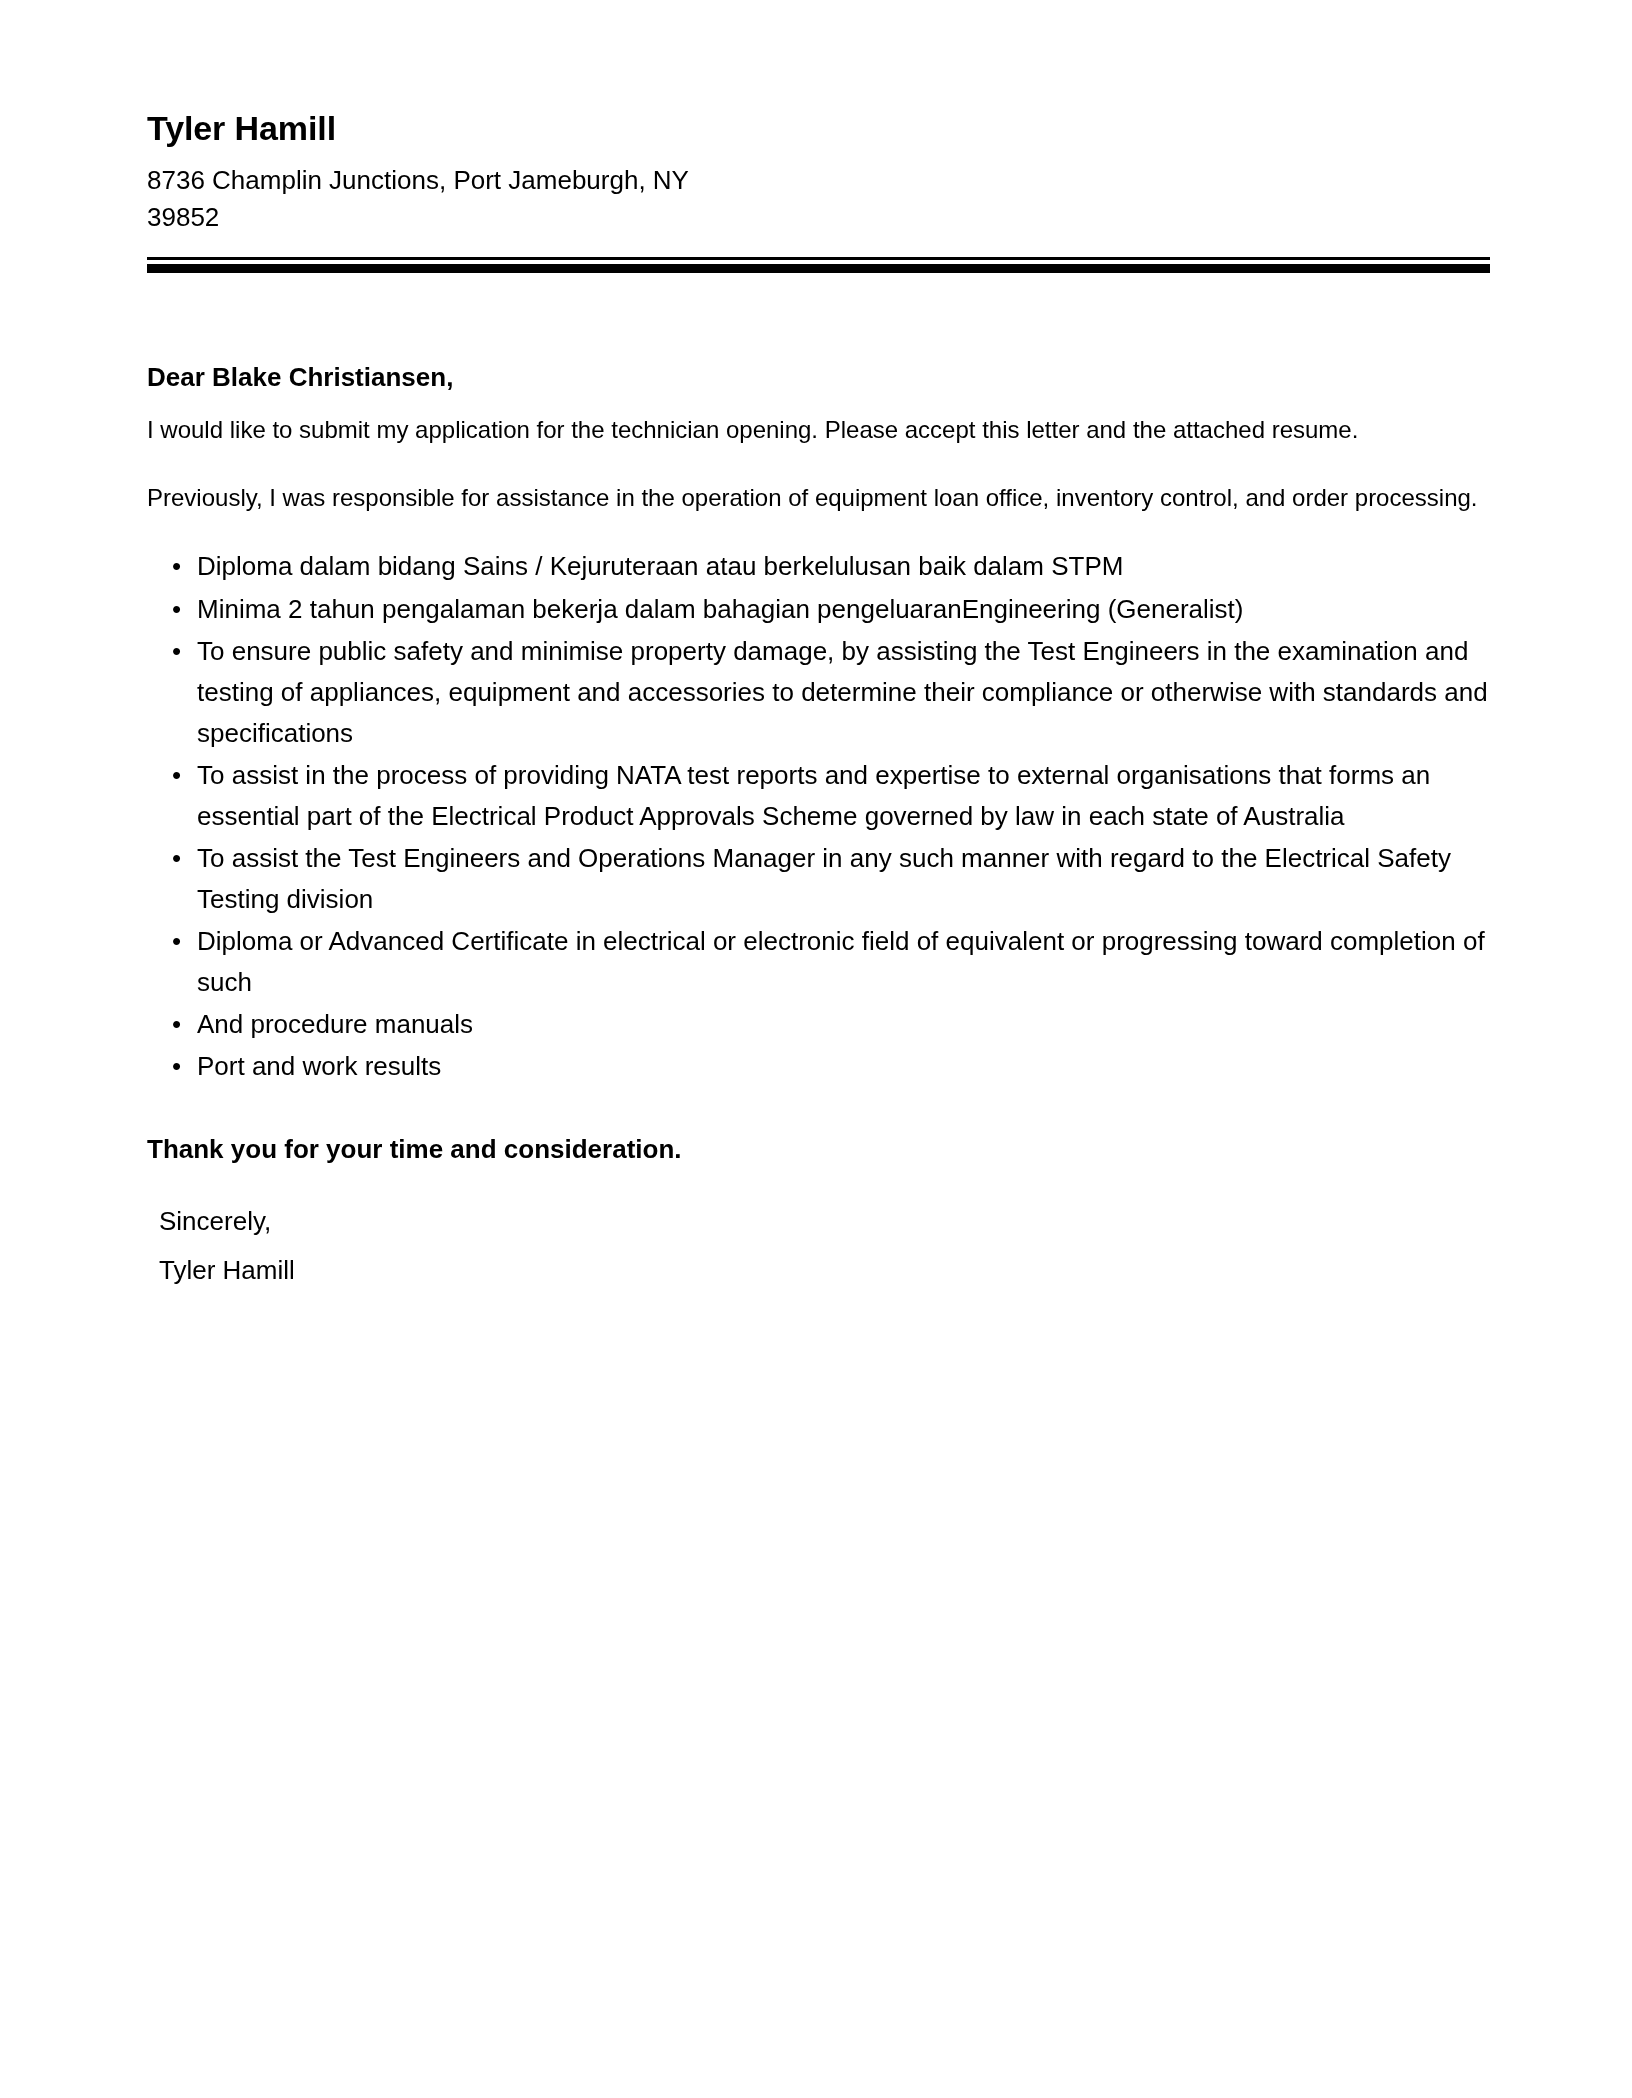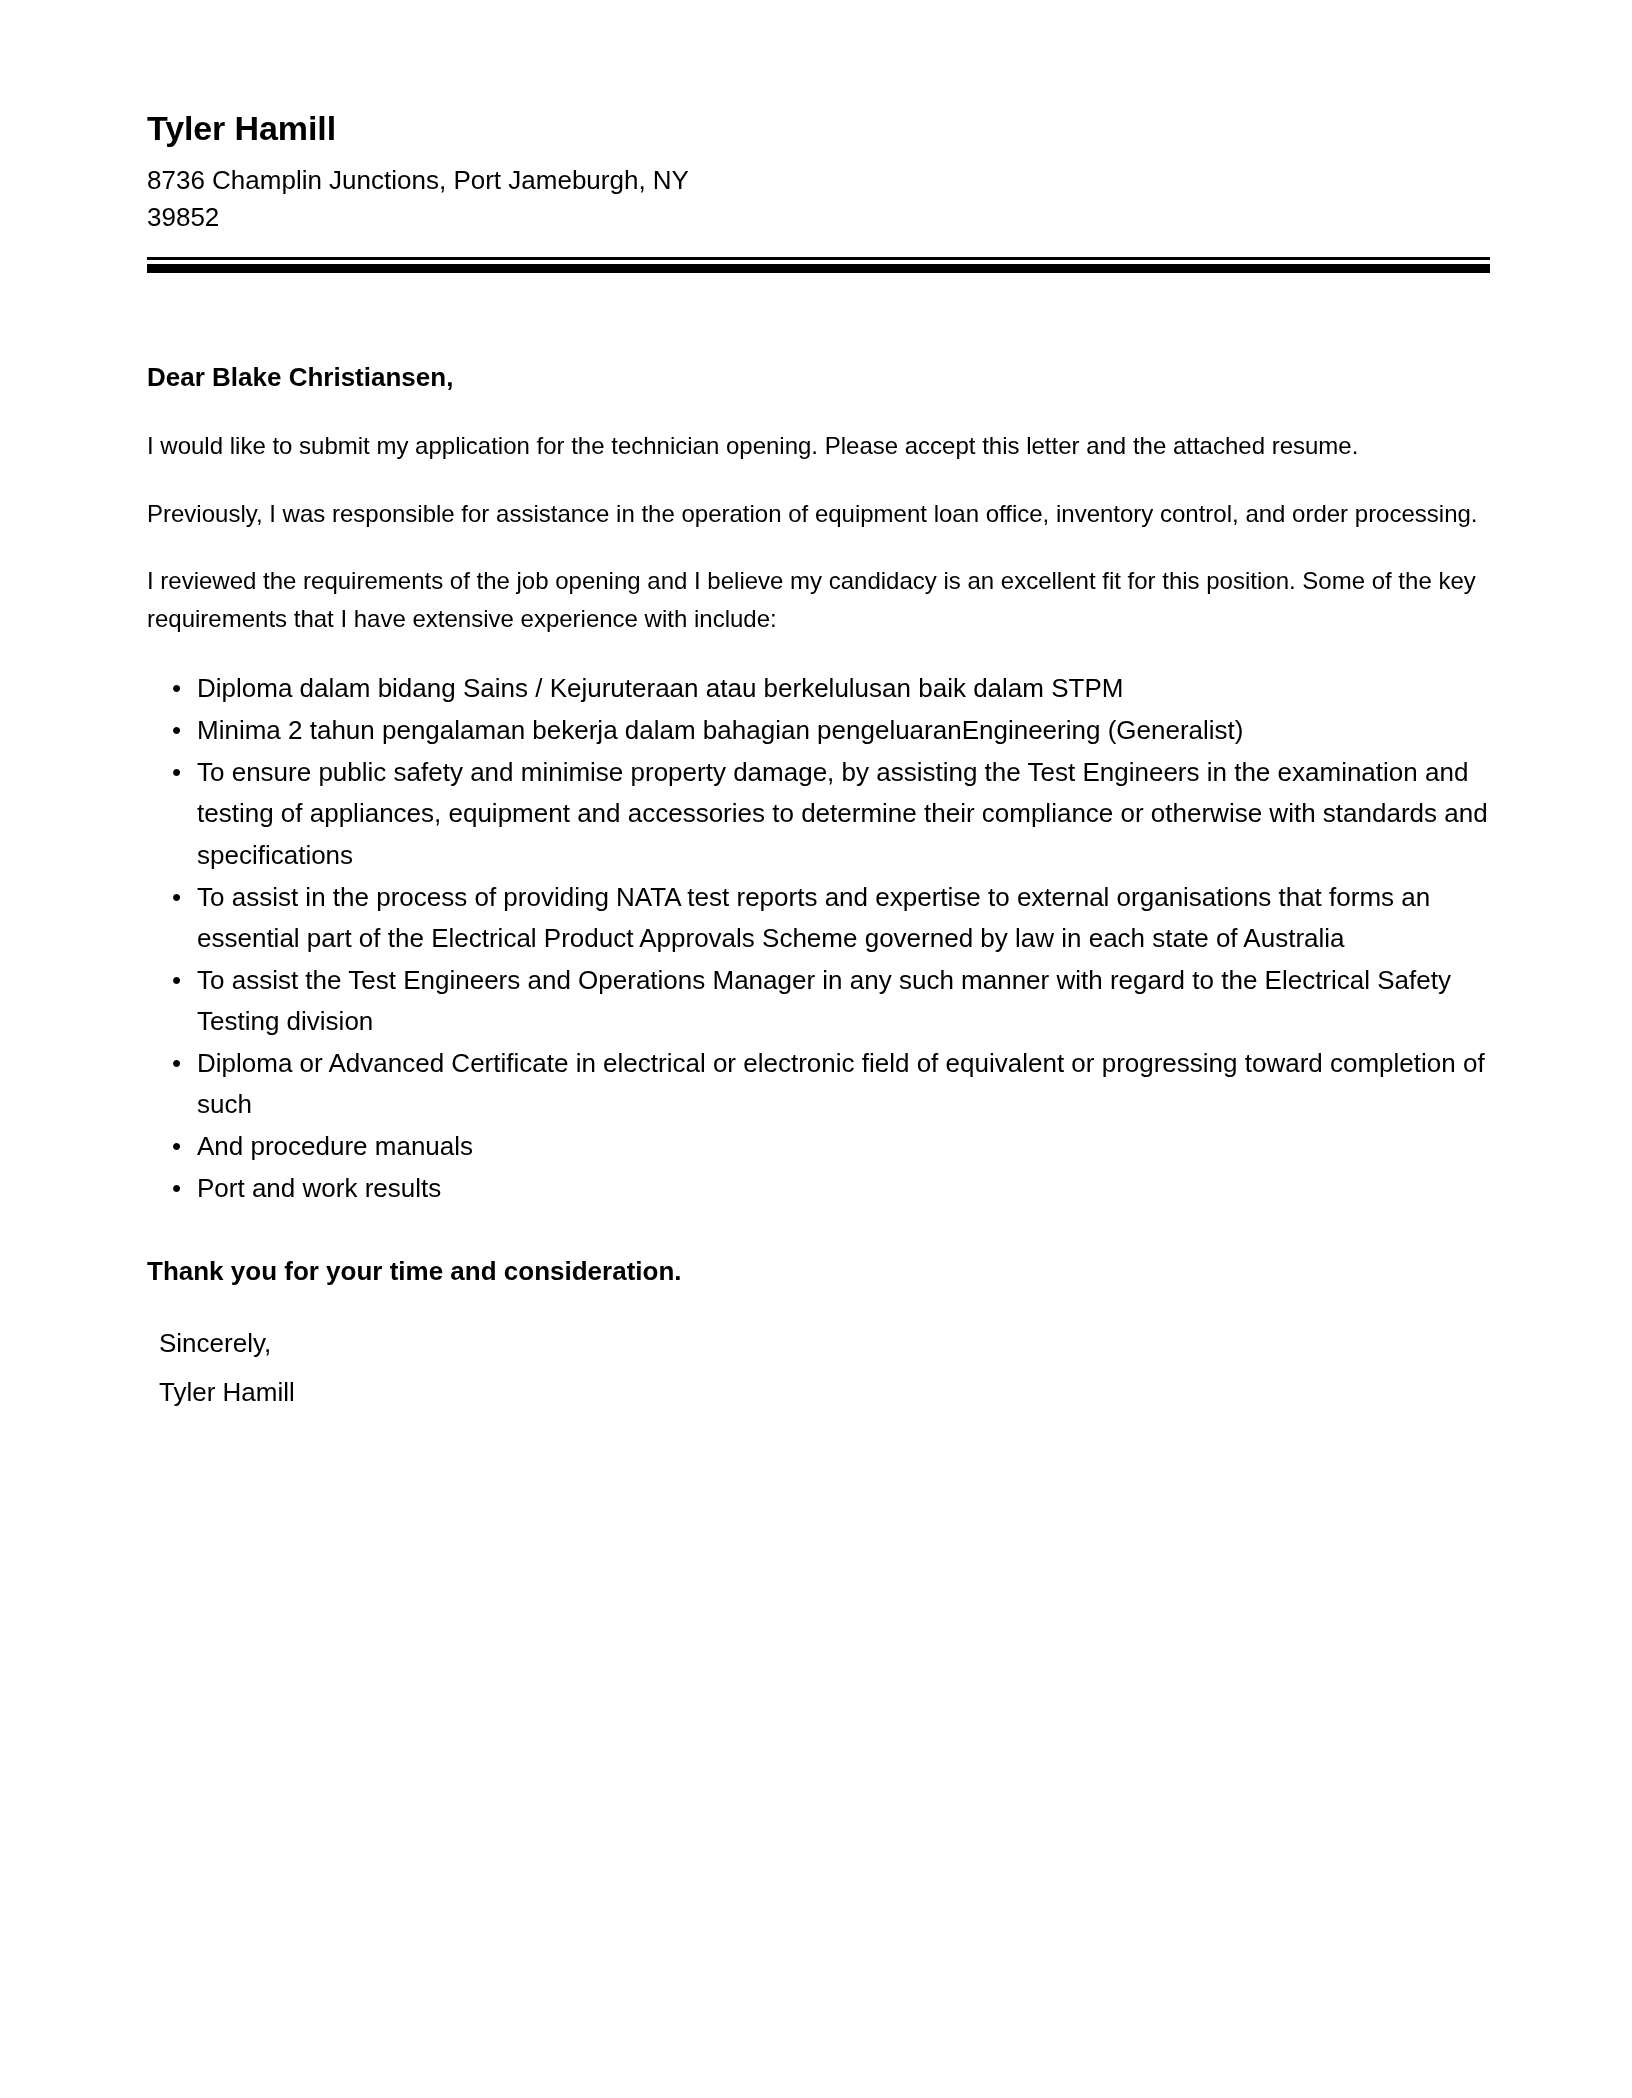--- a/index.html
+++ b/index.html
@@ -69,21 +69,21 @@
 
   
   .letter-body {
     margin-top: 86px;
   }
 
   .salutation {
     font-size: 26px;
     font-weight: bold;
     line-height: 1.45;
-    margin: 0 0 30px 0;
+    margin: 0 0 14px 0;
   }
 
   .para {
     font-size: 24px;
     font-weight: normal;
     line-height: 1.58;
     margin: 0 0 30px 0;
     text-align: left;
   }
 
@@ -143,21 +143,20 @@
     </div>
 
     <div class="letter-body">
 
       <p class="salutation">Dear Blake Christiansen,</p>
 
       <p class="para">I would like to submit my application for the technician opening. Please accept this letter and the attached resume.</p>
 
       <p class="para">Previously, I was responsible for assistance in the operation of equipment loan office, inventory control, and order processing.</p>
 
-      <p class="para">I reviewed the requirements of the job opening and I believe my candidacy is an excellent fit for this position. Some of the key requirements that I have extensive experience with include:</p>
 
       <ul class="bullet-list">
         <li>
           <span class="bullet-dot">•</span>
           <span>Diploma dalam bidang Sains / Kejuruteraan atau berkelulusan baik dalam STPM</span>
         </li>
         <li>
           <span class="bullet-dot">•</span>
           <span>Minima 2 tahun pengalaman bekerja dalam bahagian pengeluaranEngineering (Generalist)</span>
         </li>

